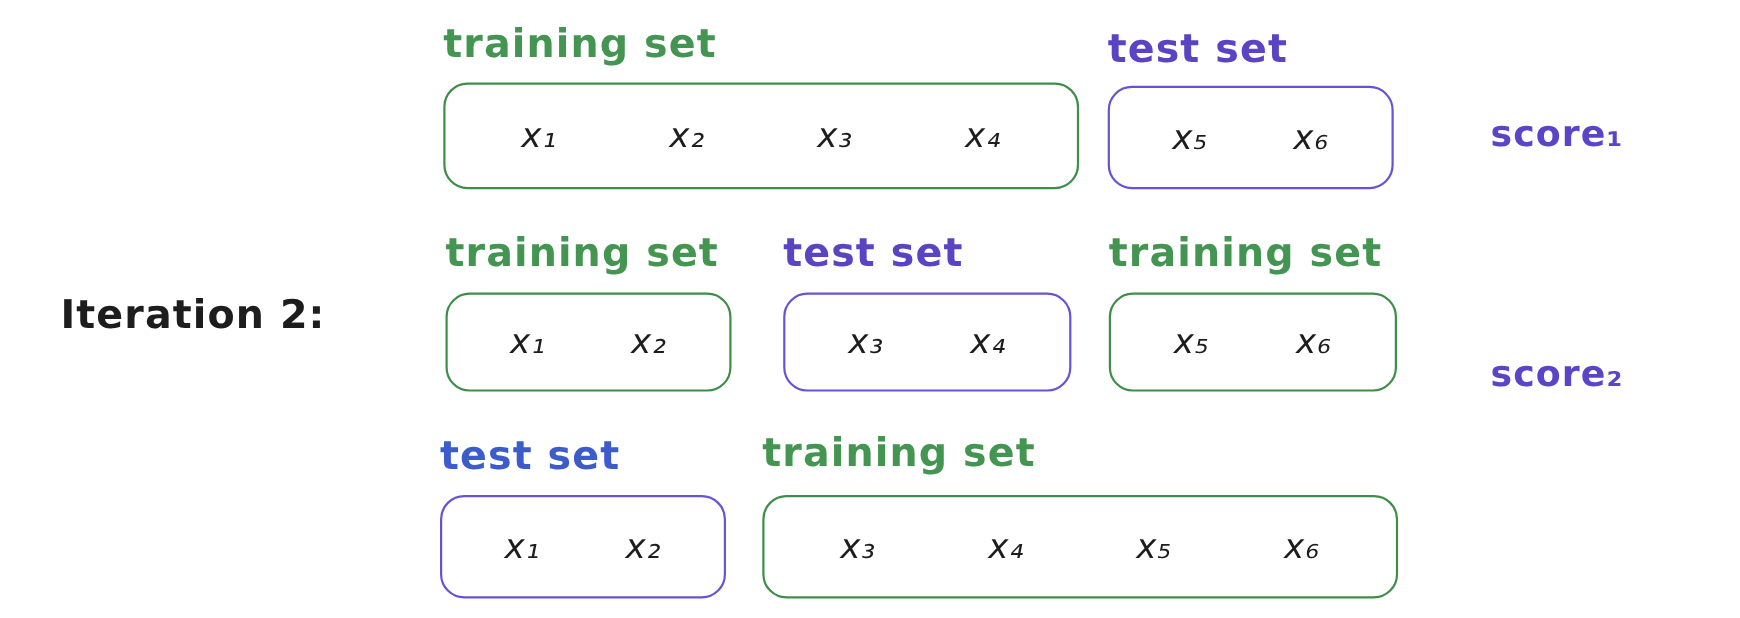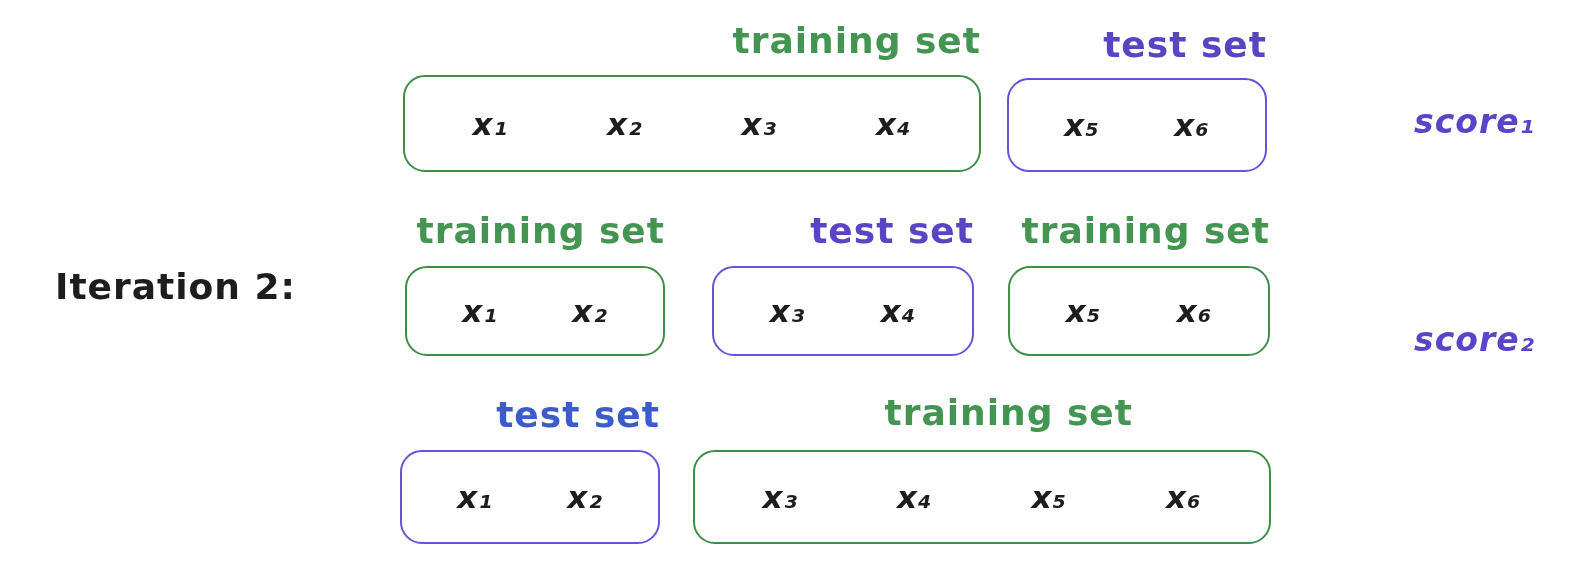--- a/index.html
+++ b/index.html
@@ -20,21 +20,21 @@
     color: var(--ink, #1d1d1d);
     font-size: 36px;
     font-weight: 600;
     letter-spacing: 1px;
     white-space: nowrap;
   }
   .set-label {
     position: absolute;
     font-size: 36px;
     font-weight: 600;
-    text-align: right;
+    text-align: left;
     letter-spacing: 1px;
     white-space: nowrap;
   }
   .set-label.training { color: var(--train-label, #459552); }
   .set-label.test     { color: var(--test-label, #5b44c4); }
   .set-label.test-blue{ color: var(--test-label-blue, #3d5ccb); }
   .set-box {
     position: absolute;
     border-radius: 22px;
     display: flex;
@@ -42,34 +42,33 @@
     justify-content: space-around;
     padding: 0 18px;
     box-sizing: border-box;
     background: #ffffff;
   }
   .set-box.training { border: 2.5px solid var(--train-border, #3e8e49); }
   .set-box.test     { border: 2.5px solid var(--test-border, #6a52d6); }
   .cell {
     color: var(--ink, #1d1d1d);
     font-size: 31px;
-    font-weight: 700;
+    font-weight: 400;
     font-style: italic;
     letter-spacing: 1px;
   }
   .score-label {
     position: absolute;
     width: 180px;
-    text-align: right;
+    text-align: left;
     color: var(--score, #5b44c8);
     font-size: 33px;
     font-weight: 600;
     letter-spacing: 1px;
     white-space: nowrap;
-    font-style: italic;
   }
 </style>
 </head>
 <body>
 
 <div class="canvas" style="--bg: #ffffff; --ink: #1d1d1d; --train-border: #3e8e49; --train-label: #459552; --test-border: #6a52d6; --test-label: #5b44c4; --test-label-blue: #3d5ccb; --score: #5b44c8;">
 
 
   <div class="set-label training" style="left:403px; top:20px; width:578px;">training set</div>
   <div class="set-box training" style="left:403px; top:75px; width:578px; height:97px;">

